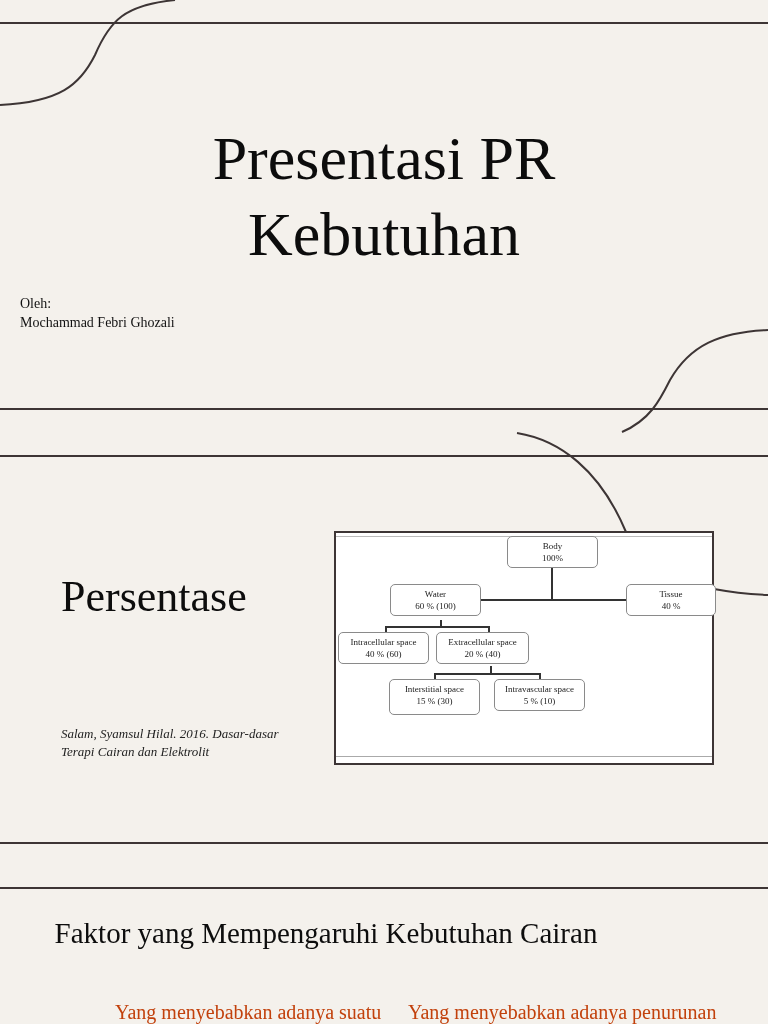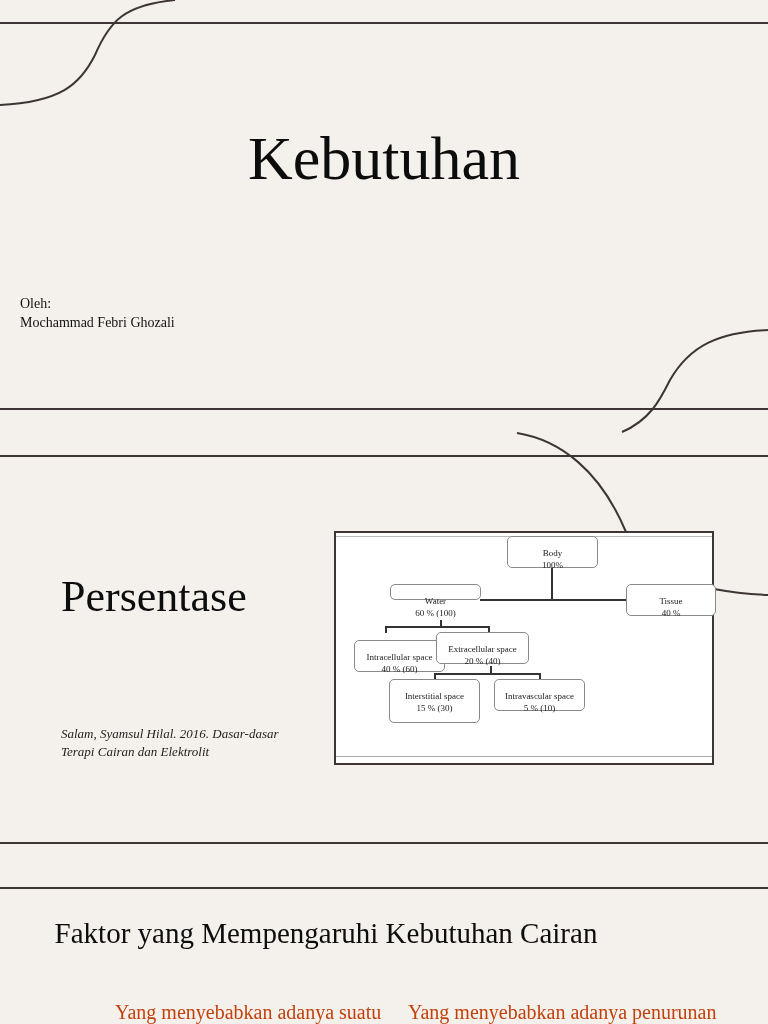--- a/index.html
+++ b/index.html
@@ -32,21 +32,21 @@
   }
   .diagram .inner-rule {
     position: absolute; left: 0; right: 0; top: 0; height: 3px; border-bottom: 1px solid #bbb;
   }
   .diagram .bottom-rule {
     position: absolute; left: 0; right: 0; bottom: 6px; height: 0; border-top: 1px solid #aaa;
   }
   .node {
     position: absolute; border: 1px solid #8a8a8a; border-radius: 5px; background: #fff;
     font-family: "Liberation Serif", serif; font-size: 9px; line-height: 12px;
-    text-align: center; color: #222; box-sizing: border-box; padding-top: 10px;
+    text-align: center; color: #222; box-sizing: border-box; padding-top: 3px;
   }
   .conn { position: absolute; background: #333; }
   .s3-title {
     position: absolute; left: 0; width: 652px; top: 915px; text-align: center;
     font-size: 29px; line-height: 36px; color: #0d0d0d;
   }
   .s3-col { position: absolute; top: 1003px; font-size: 20px; line-height: 18px; color: #c2410c; }
 </style>
 </head>
 <body>
@@ -57,20 +57,21 @@
 
   <path d="M622,432 C650,420 660,400 670,380 C690,345 720,332 768,330" fill="none" stroke="#3d3535" stroke-width="2"></path>
 
   <path d="M517,433 C560,440 600,470 626,532" fill="none" stroke="#3d3535" stroke-width="2"></path>
 
   <path d="M714,589 C730,592 745,594 768,595" fill="none" stroke="#3d3535" stroke-width="2"></path>
 </svg>
 
 <div class="hline" style="top:22px"></div>
 <div class="title1">
+  <div>Presentasi PR</div>
   <div>Kebutuhan</div>
 </div>
 <div class="byline">
   <div>Oleh:</div>
   <div>Mochammad Febri Ghozali</div>
 </div>
 <div class="hline" style="top:408px"></div>
 
 <div class="hline" style="top:455px"></div>
 <div class="s2-title">
@@ -89,37 +90,37 @@
   <div class="conn" style="left:152px; top:93px; width:2px; height:7px;"></div>
   <div class="conn" style="left:154px; top:133px; width:2px; height:8px;"></div>
   <div class="conn" style="left:98px; top:140px; width:106px; height:2px;"></div>
   <div class="conn" style="left:98px; top:140px; width:2px; height:8px;"></div>
   <div class="conn" style="left:203px; top:140px; width:2px; height:8px;"></div>
 
   <div class="node" style="left:171px; top:3px; width:91px; height:32px;">
     <div>Body</div>
     <div>100%</div>
   </div>
-  <div class="node" style="left:54px; top:51px; width:91px; height:16px;">
+  <div class="node" style="left:54px; top:51px; width:91px; height:32px;">
     <div>Water</div>
     <div>60 % (100)</div>
   </div>
   <div class="node" style="left:290px; top:51px; width:90px; height:32px;">
     <div>Tissue</div>
     <div>40 %</div>
   </div>
-  <div class="node" style="left:18px; top:99px; width:91px; height:32px;margin-top:8px;">
+  <div class="node" style="left:2px; top:99px; width:91px; height:32px;">
     <div>Intracellular space</div>
     <div>40 % (60)</div>
   </div>
   <div class="node" style="left:100px; top:99px; width:93px; height:32px;">
     <div>Extracellular space</div>
     <div>20 % (40)</div>
   </div>
-  <div class="node" style="left:53px; top:146px; width:91px; height:44px;">
+  <div class="node" style="left:53px; top:146px; width:91px; height:36px;">
     <div>Interstitial space</div>
     <div>15 %  (30)</div>
   </div>
   <div class="node" style="left:158px; top:146px; width:91px; height:32px;">
     <div>Intravascular  space</div>
     <div>5 % (10)</div>
   </div>
 
   <div class="bottom-rule"></div>
 </div>

